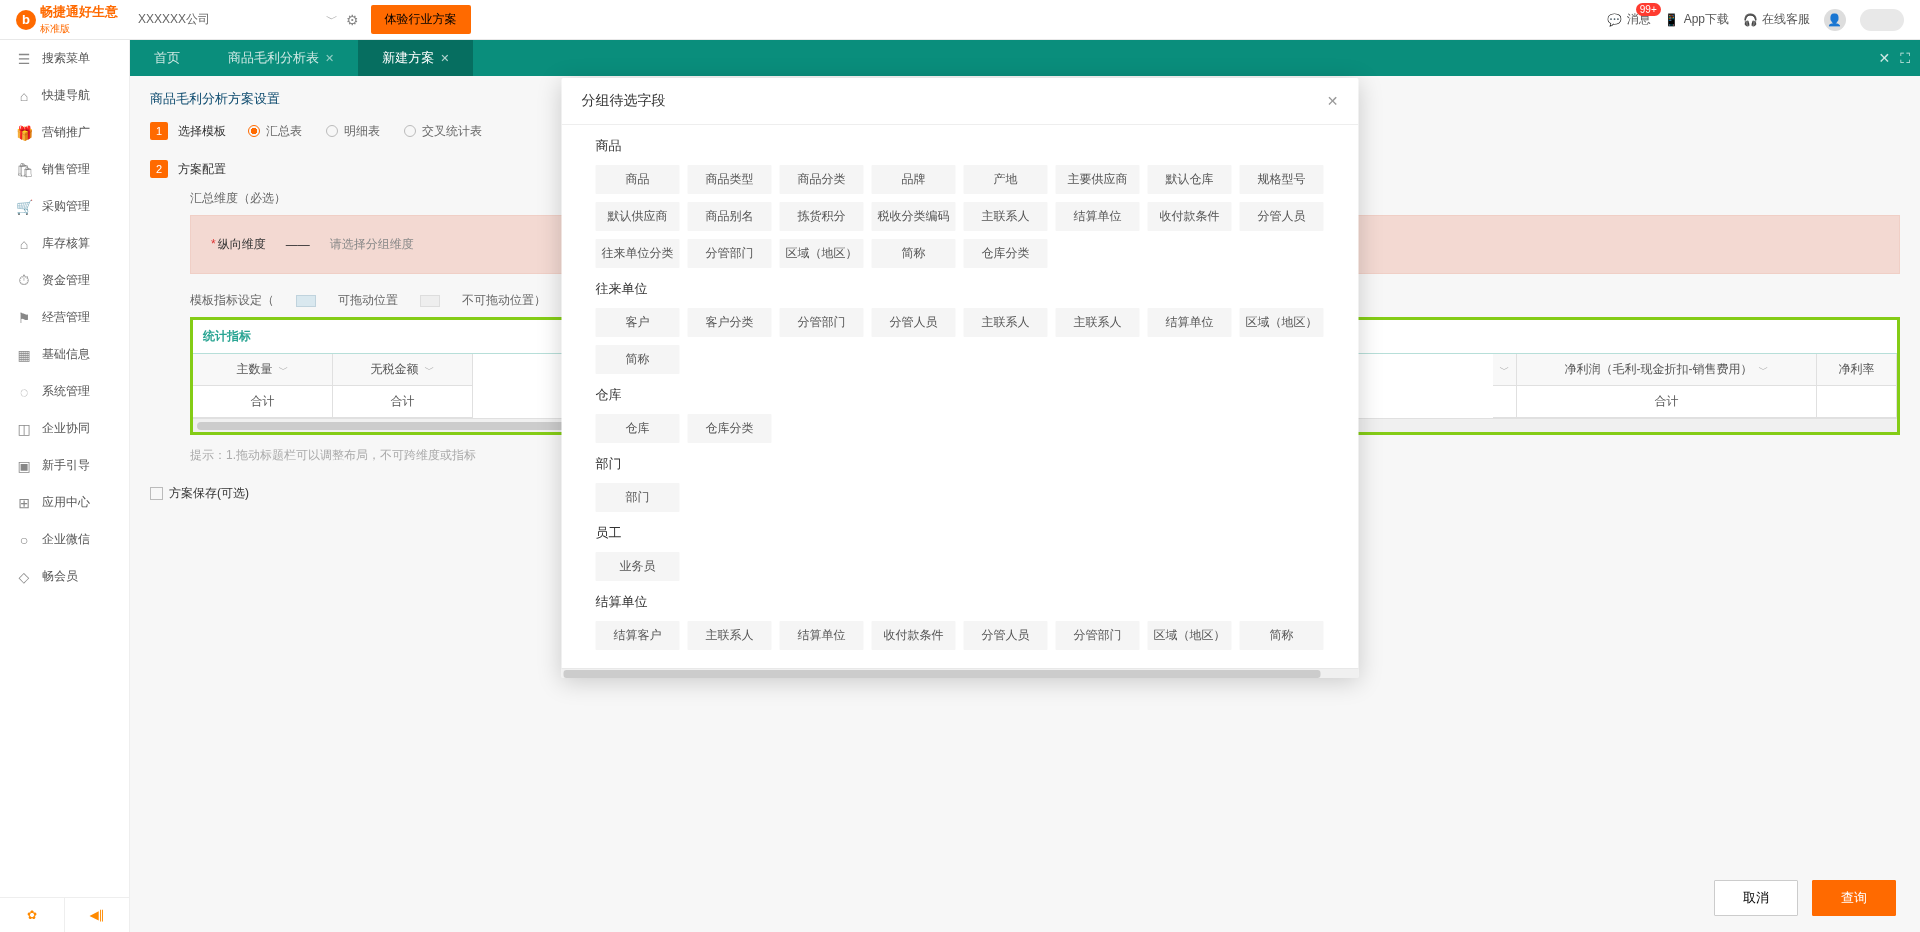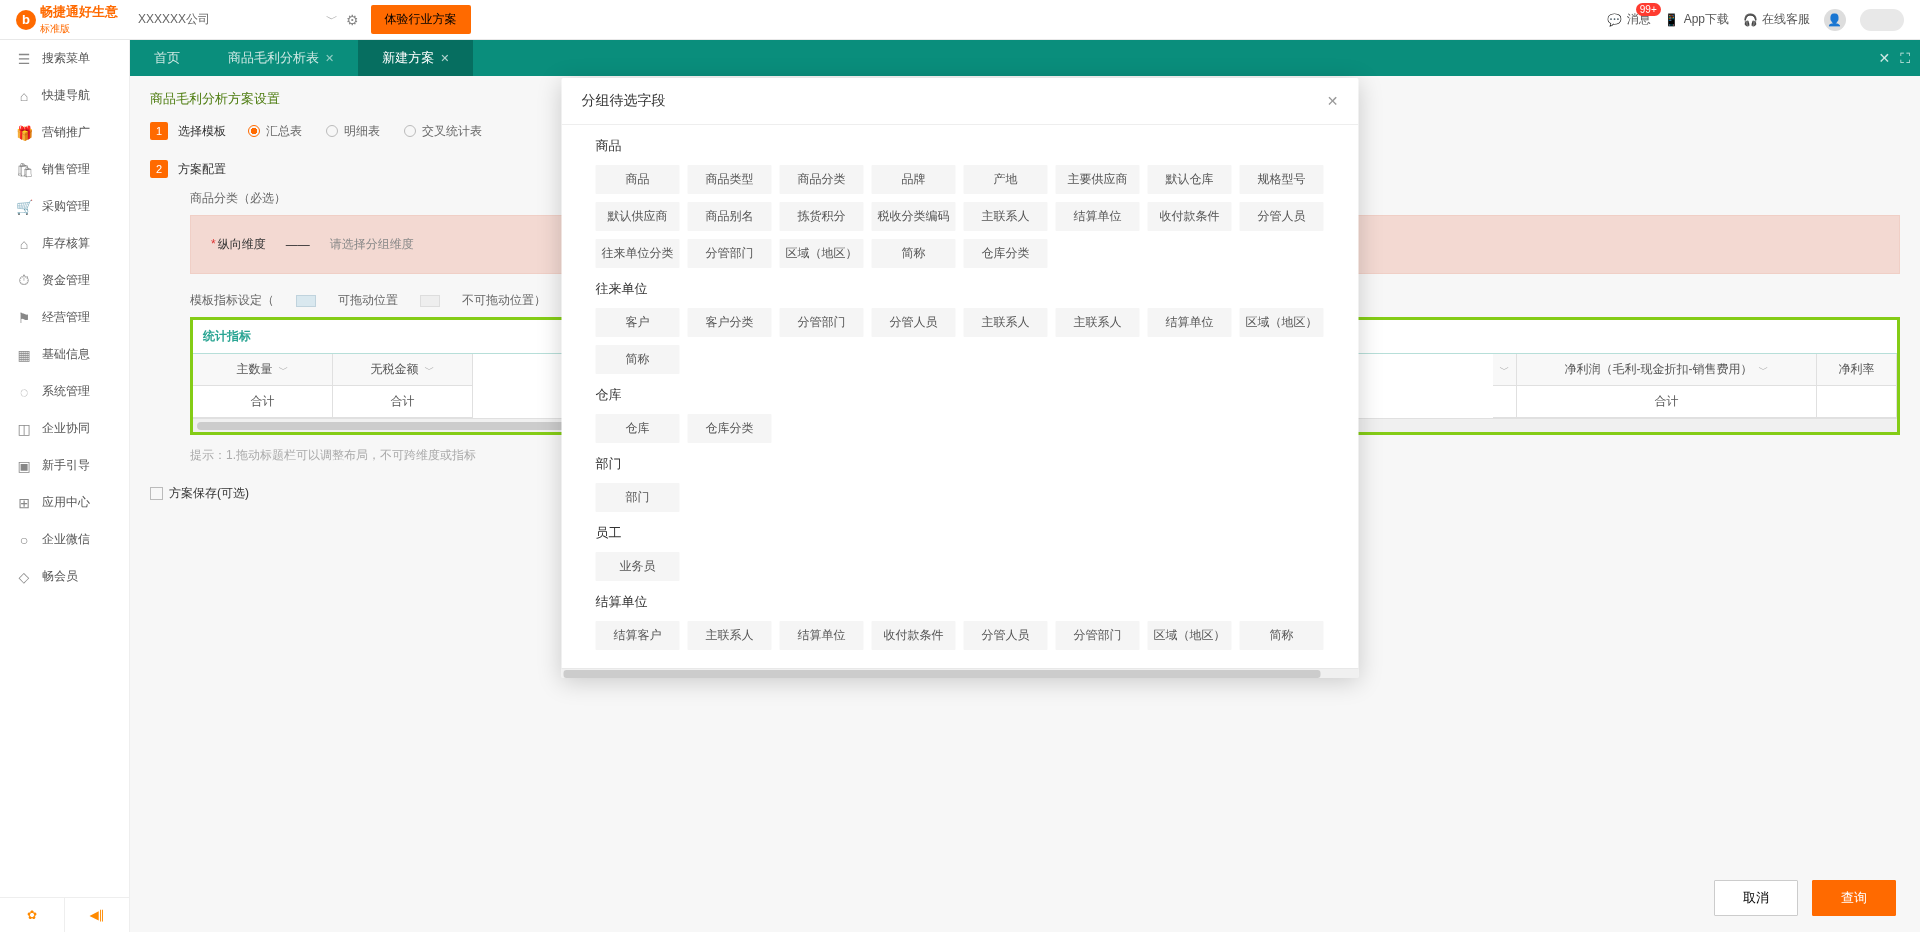--- a/index.html
+++ b/index.html
@@ -38,21 +38,21 @@
 
 .tabbar { height: 36px; background: #0a8e7c; display: flex; align-items: stretch; color: #cfe9e4; }
 .tab { padding: 0 24px; display: flex; align-items: center; gap: 6px; cursor: pointer; font-size: 13px; }
 .tab.active { background: #066e60; color: #fff; }
 .tab .close { font-size: 11px; opacity: .7; }
 .tabbar-right { margin-left: auto; display: flex; align-items: center; gap: 10px; padding-right: 10px; }
 .tabbar-right span { cursor: pointer; color: #cfe9e4; font-size: 14px; }
 
 
 .content { flex: 1; padding: 14px 20px; overflow: auto; position: relative; }
-.breadcrumb-title { color: #4d7c0f; font-size: 13px; }
+.breadcrumb-title { color: #0c4a6e; font-size: 13px; }
 
 .step-row { display: flex; align-items: center; gap: 10px; margin-top: 14px; }
 .step-num { width: 18px; height: 18px; background: #ff6a00; color: #fff; display: inline-flex; align-items: center; justify-content: center; font-size: 11px; border-radius: 2px; }
 .radio-group { display: flex; gap: 24px; margin-left: 12px; }
 .radio-opt { display: flex; align-items: center; gap: 6px; color: #666; }
 .radio-circle { width: 12px; height: 12px; border-radius: 50%; border: 1px solid #bbb; display: inline-block; }
 .radio-circle.checked { border-color: #ff6a00; background: radial-gradient(#ff6a00 45%, transparent 50%); }
 
 .section-box { margin-left: 40px; margin-top: 12px; }
 .dim-label { color: #666; margin-bottom: 8px; }
@@ -251,21 +251,21 @@
             </div>
           </div>
       </div>
 
       <div class="step-row" style="margin-top:20px;">
         <span class="step-num">2</span>
         <span>方案配置</span>
       </div>
 
       <div class="section-box">
-        <div class="dim-label">商品分类（必选）</div>
+        <div class="dim-label">汇总维度（必选）</div>
         <div class="dim-pink">
           <div class="dim-inner">
             <span><span class="red-star">*</span><span>纵向维度</span></span>
             <span>——</span>
             <span class="hint-text">请选择分组维度</span>
           </div>
         </div>
 
         <div class="legend-row">
           <span>模板指标设定（</span>

